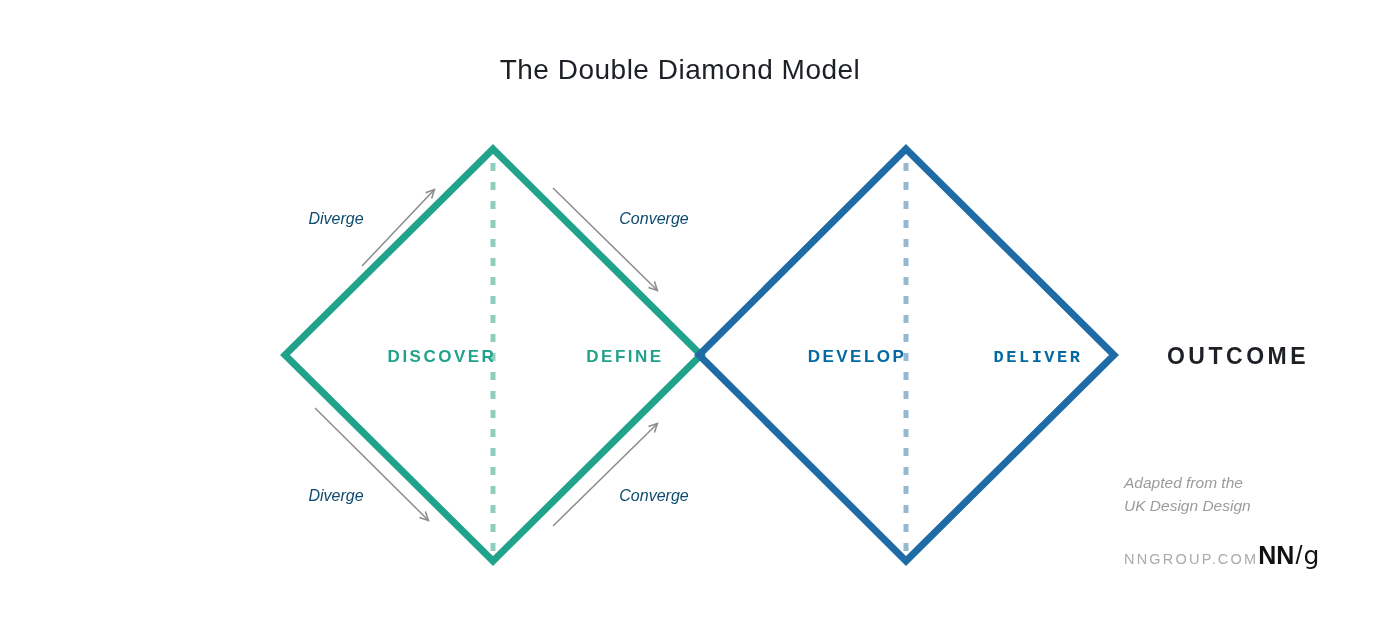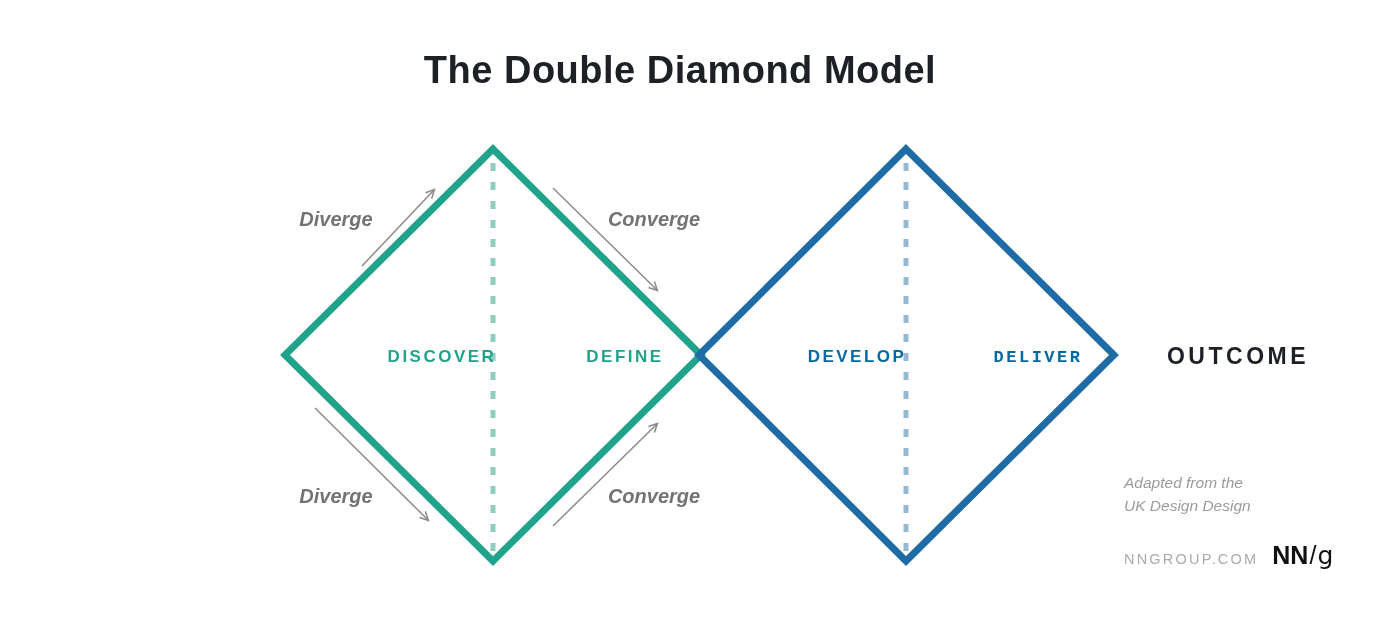--- a/index.html
+++ b/index.html
@@ -19,62 +19,60 @@
     position: absolute;
     left: 0;
     top: 0;
   }
   .center {
     position: absolute;
     transform: translate(-50%, -50%);
     white-space: nowrap;
   }
   .title {
-    font-size: 38px;
-    font-weight: 700;
+    font-size: 28px;
+    font-weight: 400;
     color: #1d2025;
     letter-spacing: 0.5px;
   }
   .endpoint {
     font-size: 23px;
     font-weight: 700;
     color: #1d2025;
     letter-spacing: 3.5px;
   }
   .stage {
     font-size: 17px;
     font-weight: 700;
     letter-spacing: 2.5px;
     margin-left: 42px;
   }
   .stage.teal { color: #21a38b; }
   .stage.blue { color: #0369a1; }
   .flow-label {
-    font-size: 20px;
+    font-size: 16px;
     font-style: italic;
-    color: #737373;
+    color: #0c4a6e;
     font-family: "Liberation Sans", sans-serif;
-    font-weight: bold;
   }
   .attribution {
     position: absolute;
     left: 1124px;
     top: 471px;
     font-size: 15.5px;
     font-style: italic;
     color: #9b9b9b;
     line-height: 23px;
   }
   .footer {
     position: absolute;
     left: 1124px;
     top: 541px;
     display: flex;
     align-items: baseline;
-    gap: 14px;
   }
   .site {
     font-size: 14.5px;
     letter-spacing: 2.2px;
     color: #aaaaaa;
   }
   .logo {
     font-size: 25px;
     color: #111111;
     letter-spacing: 0px;

